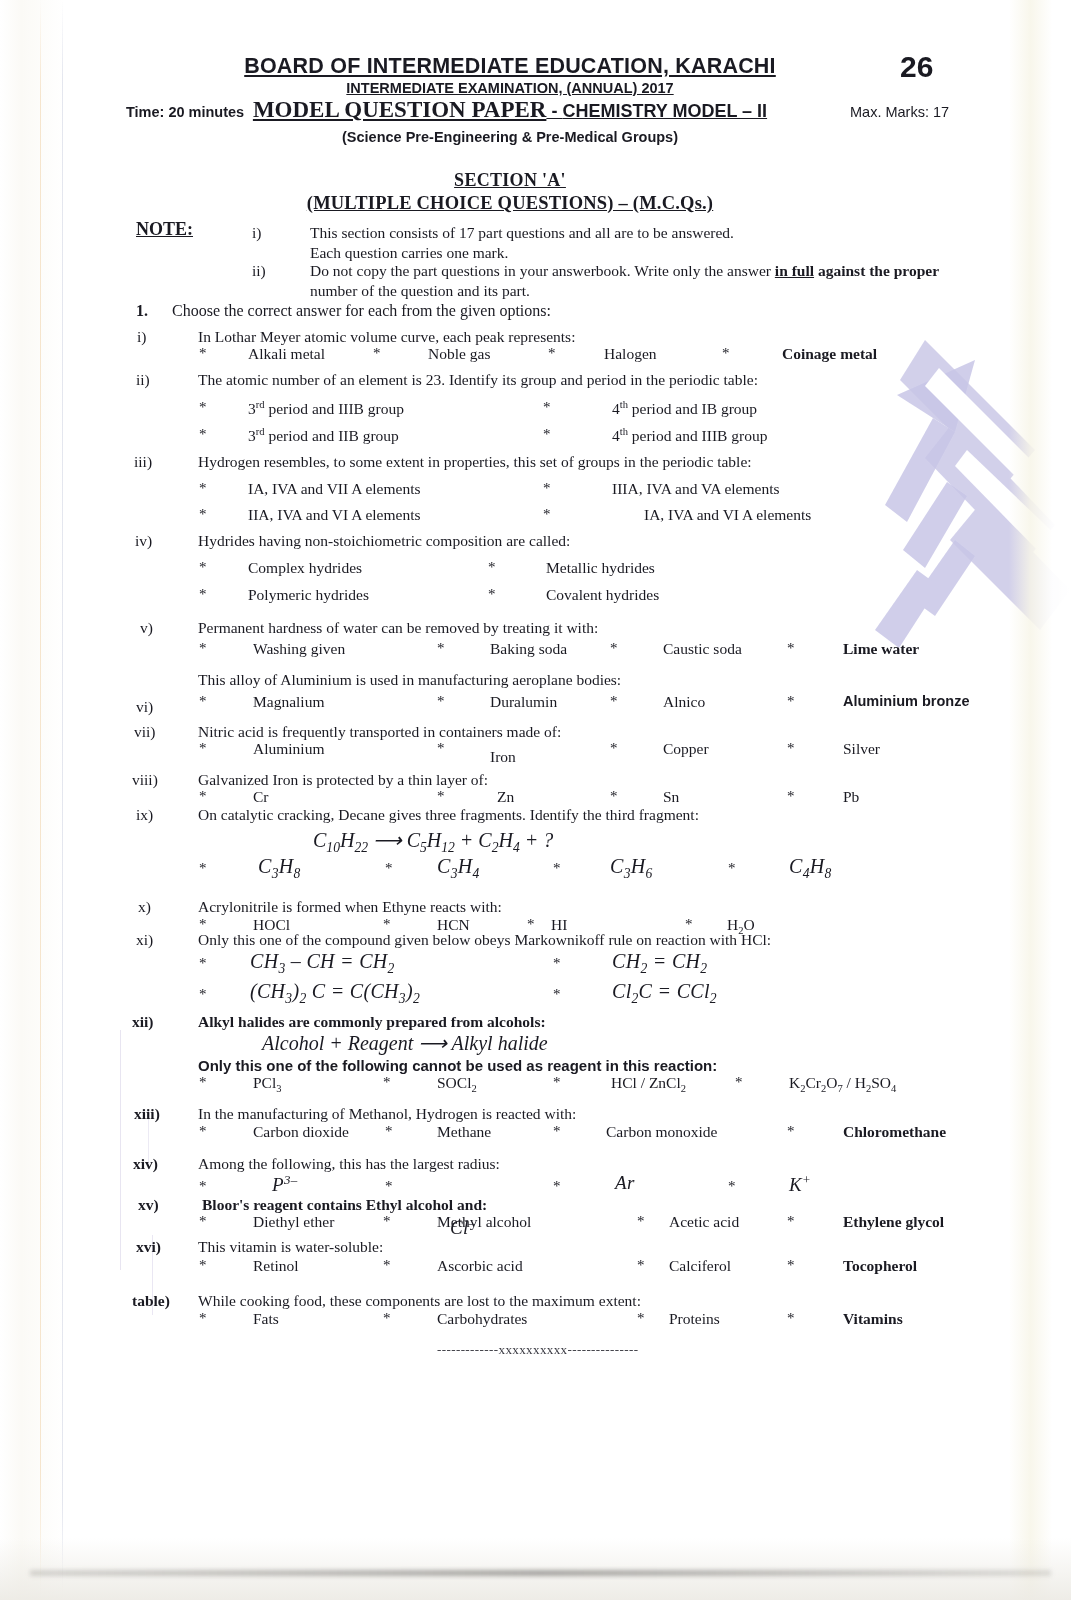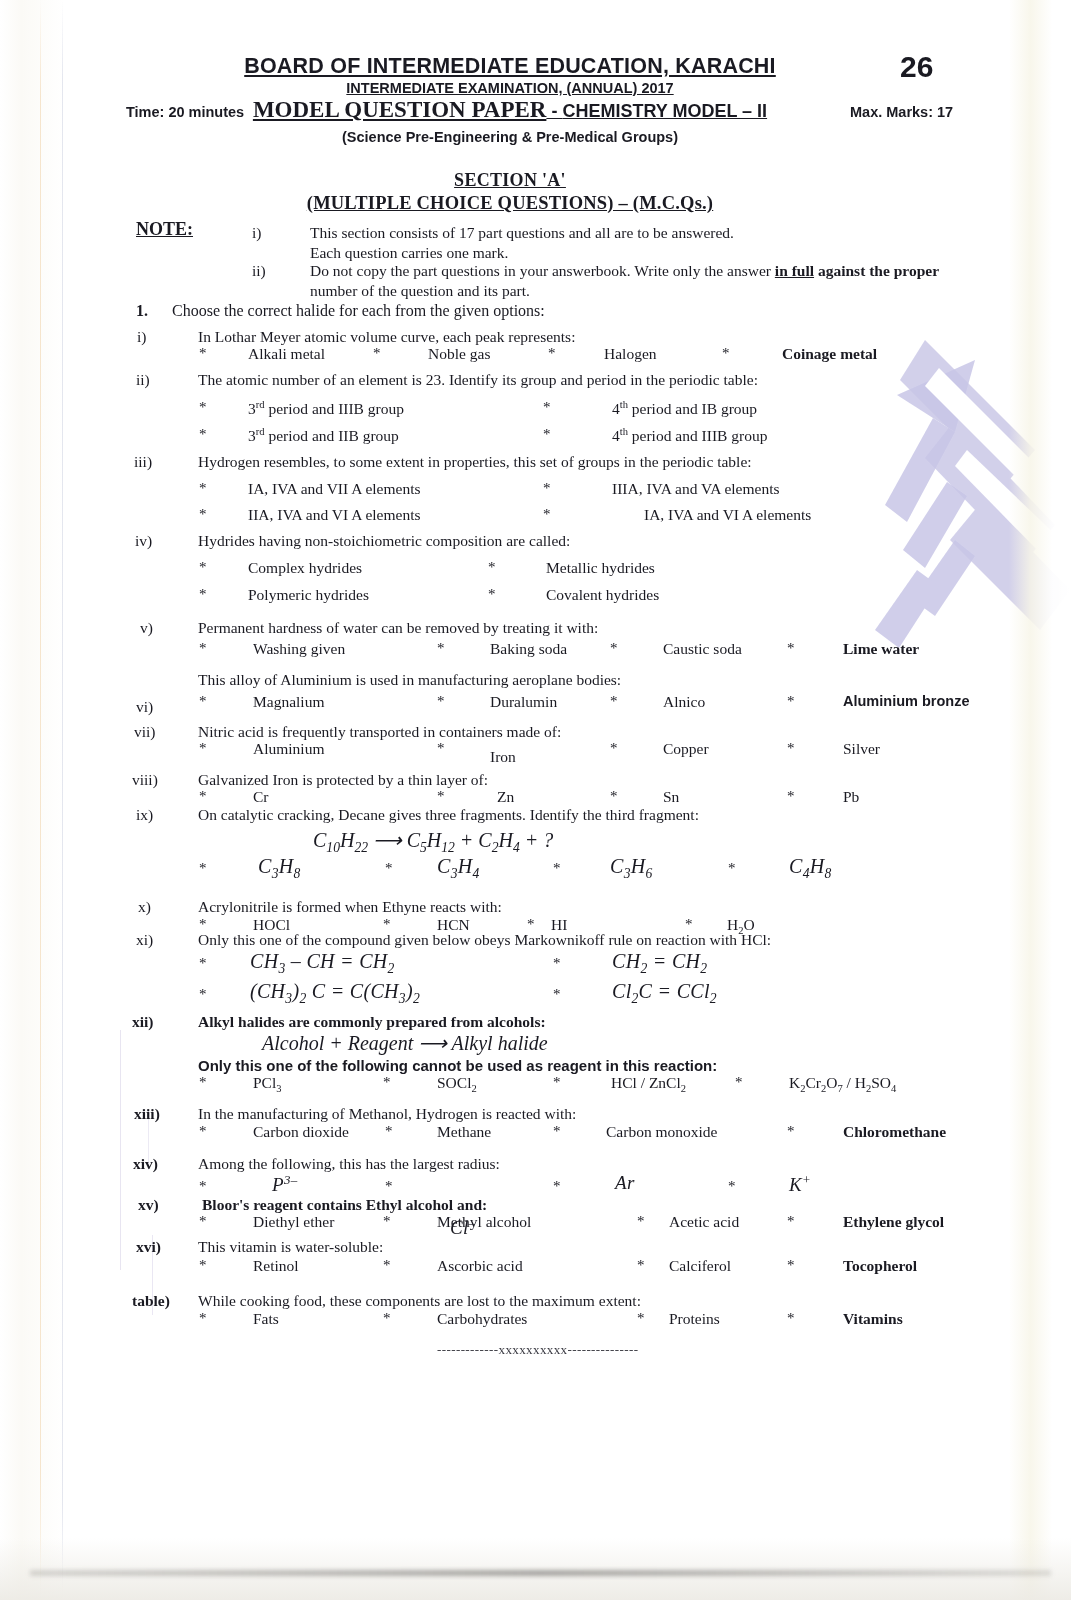--- a/index.html
+++ b/index.html
@@ -43,21 +43,21 @@
     position:absolute;left:180px;top:54px;width:660px;
   }
   .pageno{position:absolute;left:900px;top:50px;font-family:"Liberation Sans",sans-serif;
     font-weight:bold;font-size:30px;}
   .hdr-sub{position:absolute;left:180px;top:80px;width:660px;text-align:center;
     font-family:"Liberation Sans",sans-serif;font-weight:bold;font-size:14.5px;
     text-decoration:underline;}
   .hdr-time{position:absolute;left:126px;top:104px;font-family:"Liberation Sans",sans-serif;
     font-weight:bold;font-size:14.5px;}
   .hdr-marks{position:absolute;left:850px;top:104px;font-family:"Liberation Sans",sans-serif;
-    font-weight:bold;font-size:14.5px;}
+    font-weight:normal;font-size:14.5px;}
   .hdr-main{position:absolute;left:180px;top:97px;width:660px;text-align:center;
     white-space:nowrap;}
   .hdr-main .mq{font-family:"Liberation Serif",serif;font-weight:bold;font-size:23px;
     text-decoration:underline;}
   .hdr-main .ch{font-family:"Liberation Sans",sans-serif;font-weight:bold;font-size:18px;
     text-decoration:underline;}
   .hdr-group{position:absolute;left:180px;top:129px;width:660px;text-align:center;
     font-family:"Liberation Sans",sans-serif;font-weight:bold;font-size:14.5px;}
 
   .sec-a{position:absolute;left:180px;top:170px;width:660px;text-align:center;
@@ -144,21 +144,21 @@
       <span class="rn" style="left:252px;top:224px;">i)</span>
       <span class="tx" style="left:310px;top:224px;">This section consists of 17 part questions and all are to be answered.</span>
       <span class="tx" style="left:310px;top:244px;">Each question carries one mark.</span>
 
       <span class="rn" style="left:252px;top:262px;">ii)</span>
       <span class="tx" style="left:310px;top:262px;"><span>Do not copy the part questions in your answerbook. Write only the answer </span><span class="b" style="text-decoration:underline">in full</span><span class="b"> against the proper</span></span>
       <span class="tx" style="left:310px;top:282px;">number of the question and its part.</span>
     </div>
 
     <div class="q1no">1.</div>
-    <div class="q1tx">Choose the correct halide for each from the given options:</div>
+    <div class="q1tx">Choose the correct answer for each from the given options:</div>
 
     <span class="qnum" style="left:137px;top:328px;">i)</span>
     <span class="qstem" style="left:198px;top:328px;">In Lothar Meyer atomic volume curve, each peak represents:</span>
     <span class="star" style="left:199px;top:345px;">*</span>
     <span class="opt" style="left:248px;top:345px;">Alkali metal</span>
     <span class="star" style="left:373px;top:345px;">*</span>
     <span class="opt" style="left:428px;top:345px;">Noble gas</span>
     <span class="star" style="left:548px;top:345px;">*</span>
     <span class="opt" style="left:604px;top:345px;">Halogen</span>
     <span class="star" style="left:722px;top:345px;">*</span>

